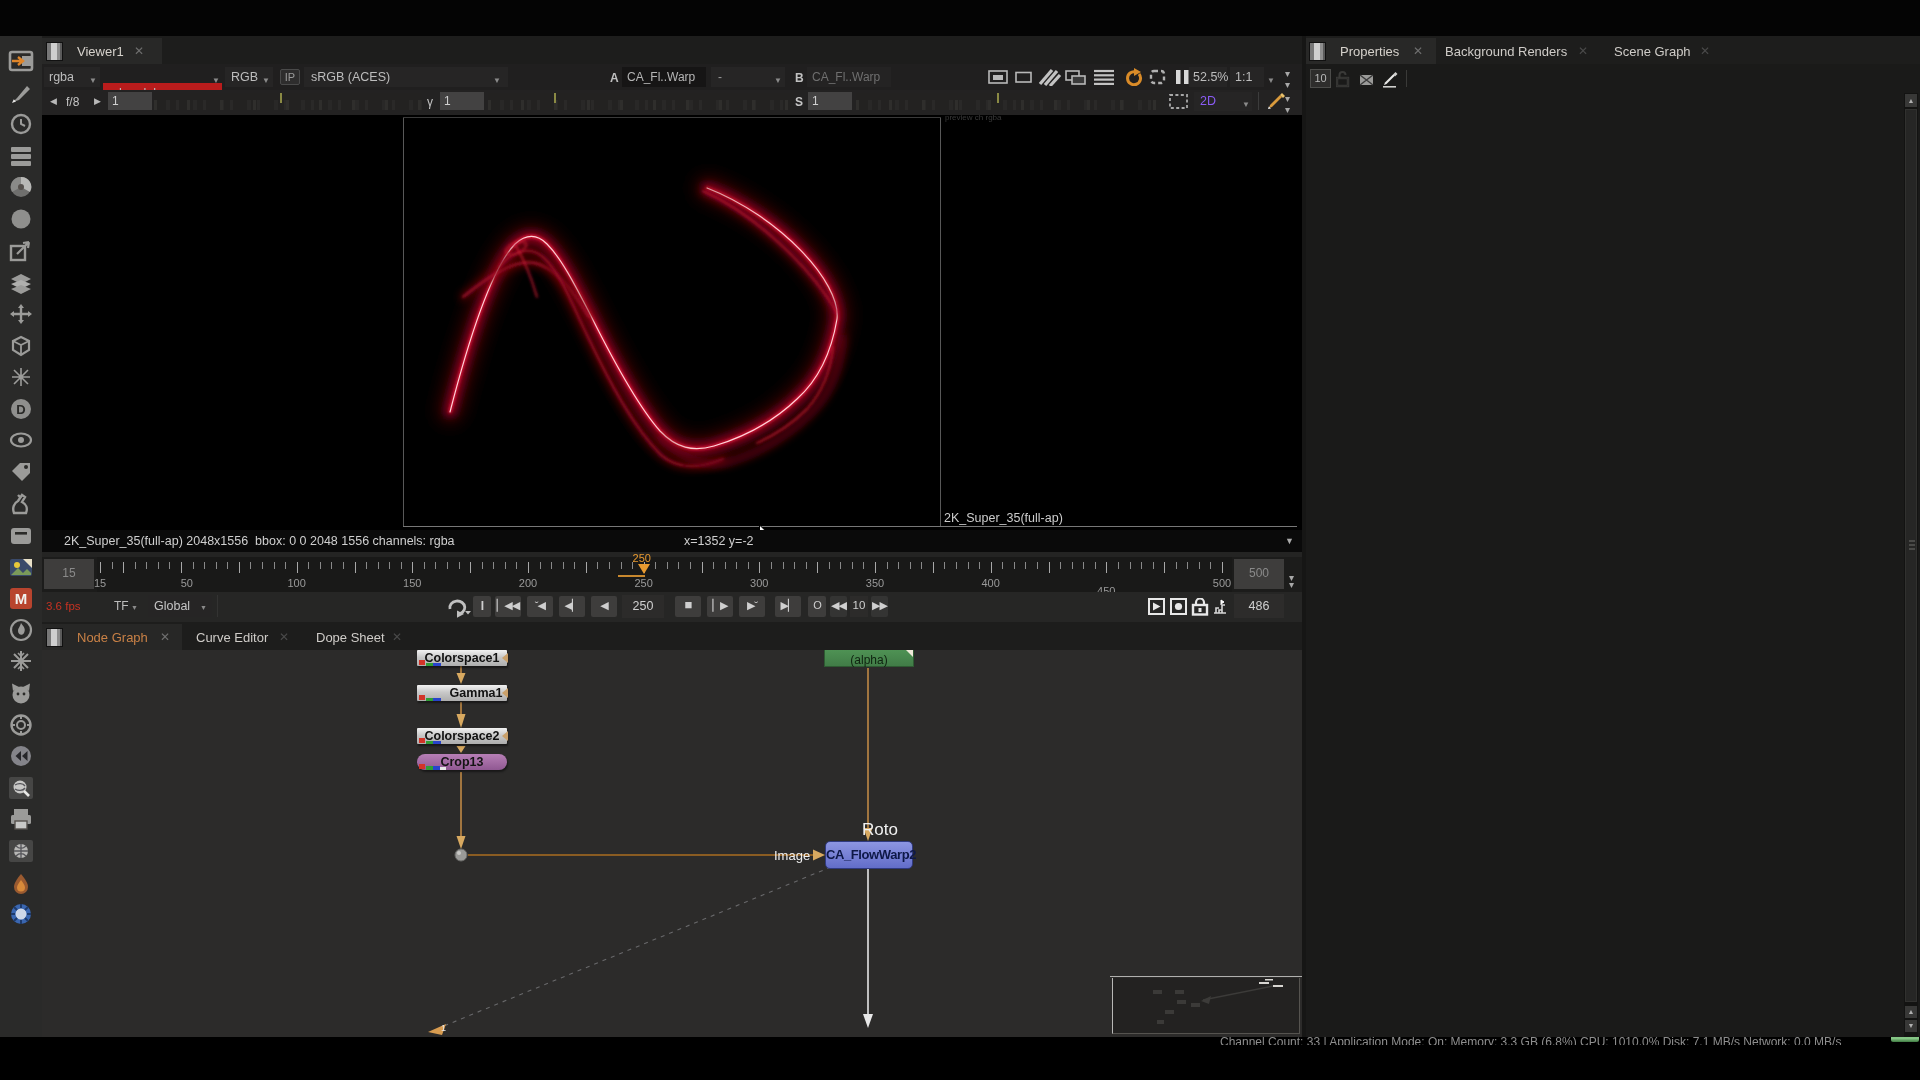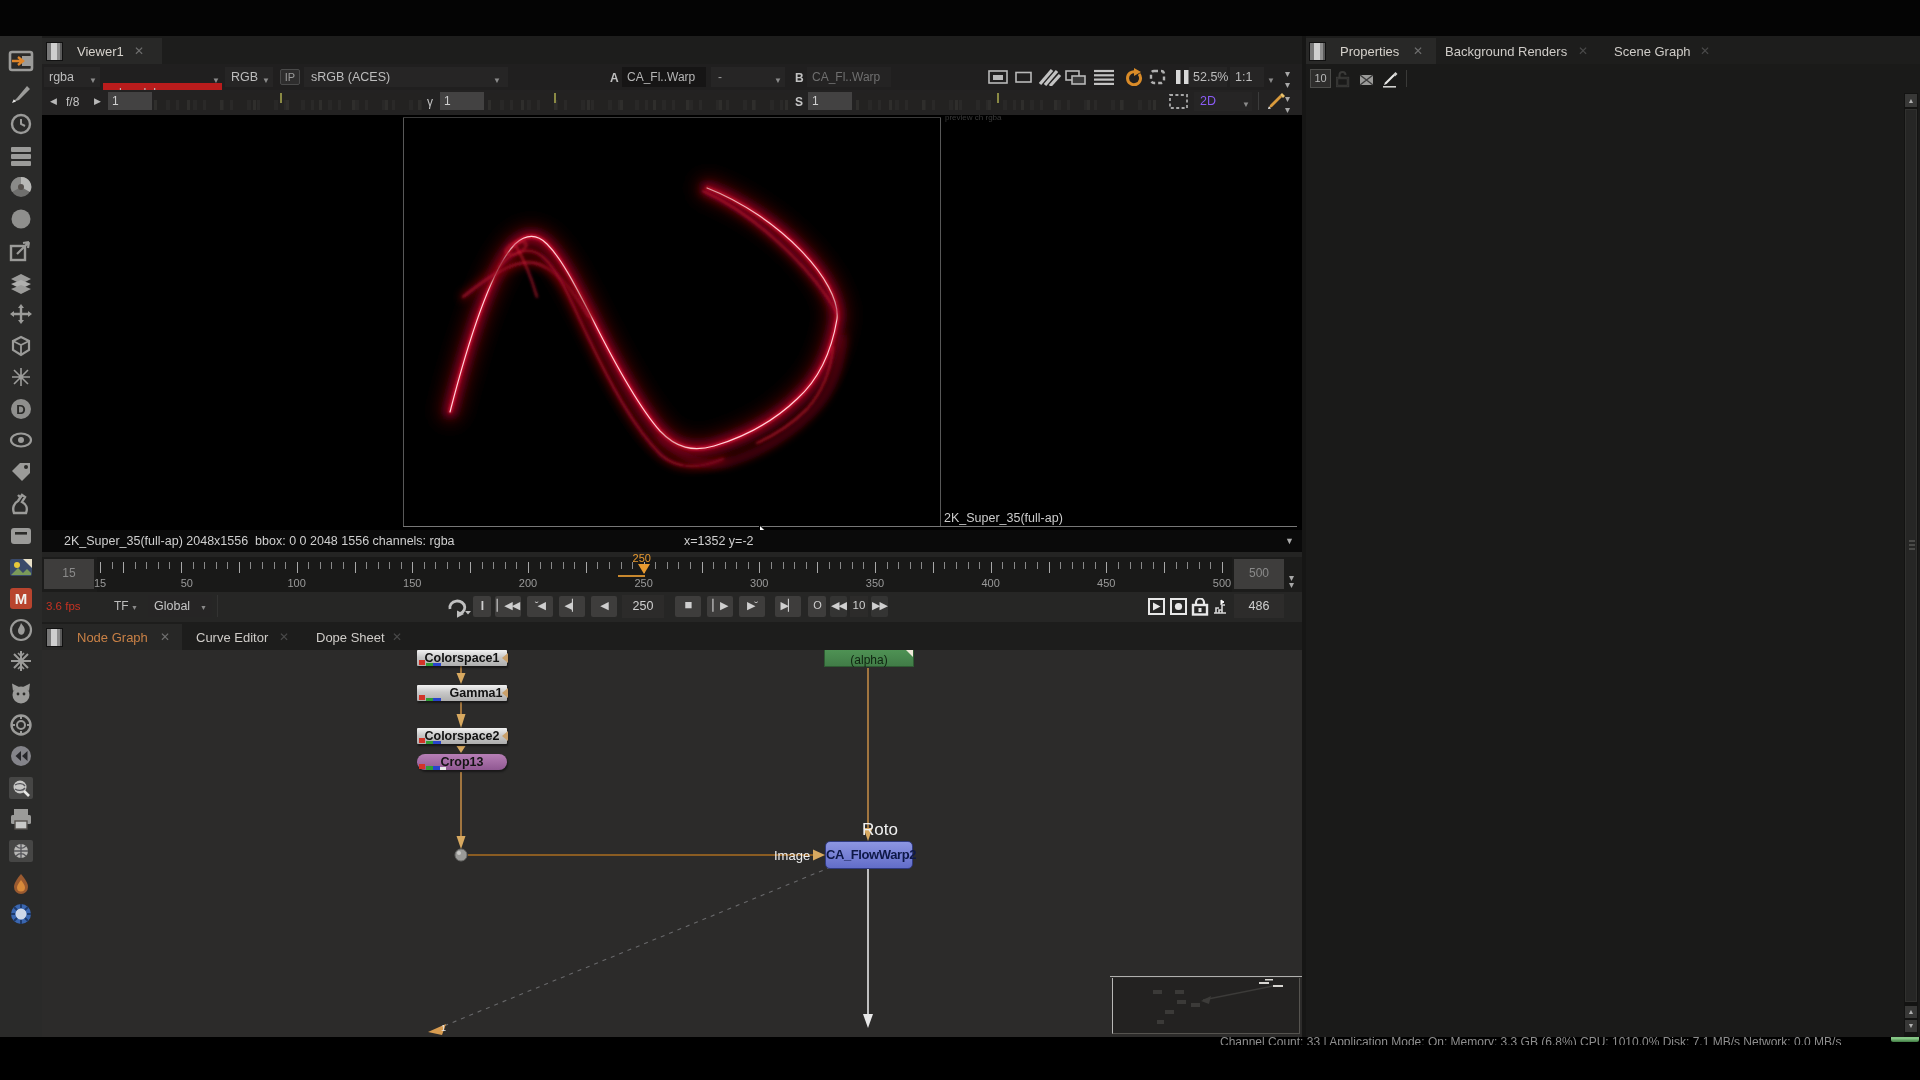--- a/index.html
+++ b/index.html
@@ -400,21 +400,21 @@
         <div class="abs" style="left:1125.0px;top:5px;width:1px;height:11px;background:#a8a8a8;"></div>
         <div class="abs" style="left:-9.0px;top:20px;width:24px;text-align:center;color:#9a9a9a;font-size:11px;">15</div>
         <div class="abs" style="left:72.0px;top:20px;width:24px;text-align:right;color:#9a9a9a;font-size:11px;">50</div>
         <div class="abs" style="left:187.6px;top:20px;width:24px;text-align:center;color:#9a9a9a;font-size:11px;">100</div>
         <div class="abs" style="left:303.3px;top:20px;width:24px;text-align:center;color:#9a9a9a;font-size:11px;">150</div>
         <div class="abs" style="left:419.0px;top:20px;width:24px;text-align:center;color:#9a9a9a;font-size:11px;">200</div>
         <div class="abs" style="left:534.6px;top:20px;width:24px;text-align:center;color:#9a9a9a;font-size:11px;">250</div>
         <div class="abs" style="left:650.3px;top:20px;width:24px;text-align:center;color:#9a9a9a;font-size:11px;">300</div>
         <div class="abs" style="left:766.0px;top:20px;width:24px;text-align:center;color:#9a9a9a;font-size:11px;">350</div>
         <div class="abs" style="left:881.7px;top:20px;width:24px;text-align:center;color:#9a9a9a;font-size:11px;">400</div>
-        <div class="abs" style="left:997.3px;top:20px;width:24px;text-align:center;color:#9a9a9a;font-size:11px;">450</div>
+        <div class="abs" style="left:997.3px;top:28px;width:24px;text-align:center;color:#9a9a9a;font-size:11px;">450</div>
         <div class="abs" style="left:1113.0px;top:20px;width:24px;text-align:center;color:#9a9a9a;font-size:11px;">500</div>
         <div class="abs" style="left:520.6px;top:17.5px;width:27px;height:2px;background:#c8882e;"></div>
         <div class="abs" style="left:540.6px;top:7px;width:0;height:0;border-left:6px solid transparent;border-right:6px solid transparent;border-top:10px solid #e89a30;"></div>
         <div class="abs" style="left:535.6px;top:-5px;color:#e89a30;font-size:11px;">250</div>
       </div>
     <div class="abs chev" style="left:1247px;top:22px;">▾<br>▾</div>
   </div>
 
   <div class="abs" id="transport" style="left:42px;top:592px;width:1260px;height:30px;background:#262625;">
     <div class="abs" style="left:4px;top:8px;color:#c83222;font-size:11.5px;">3.6 fps</div>

